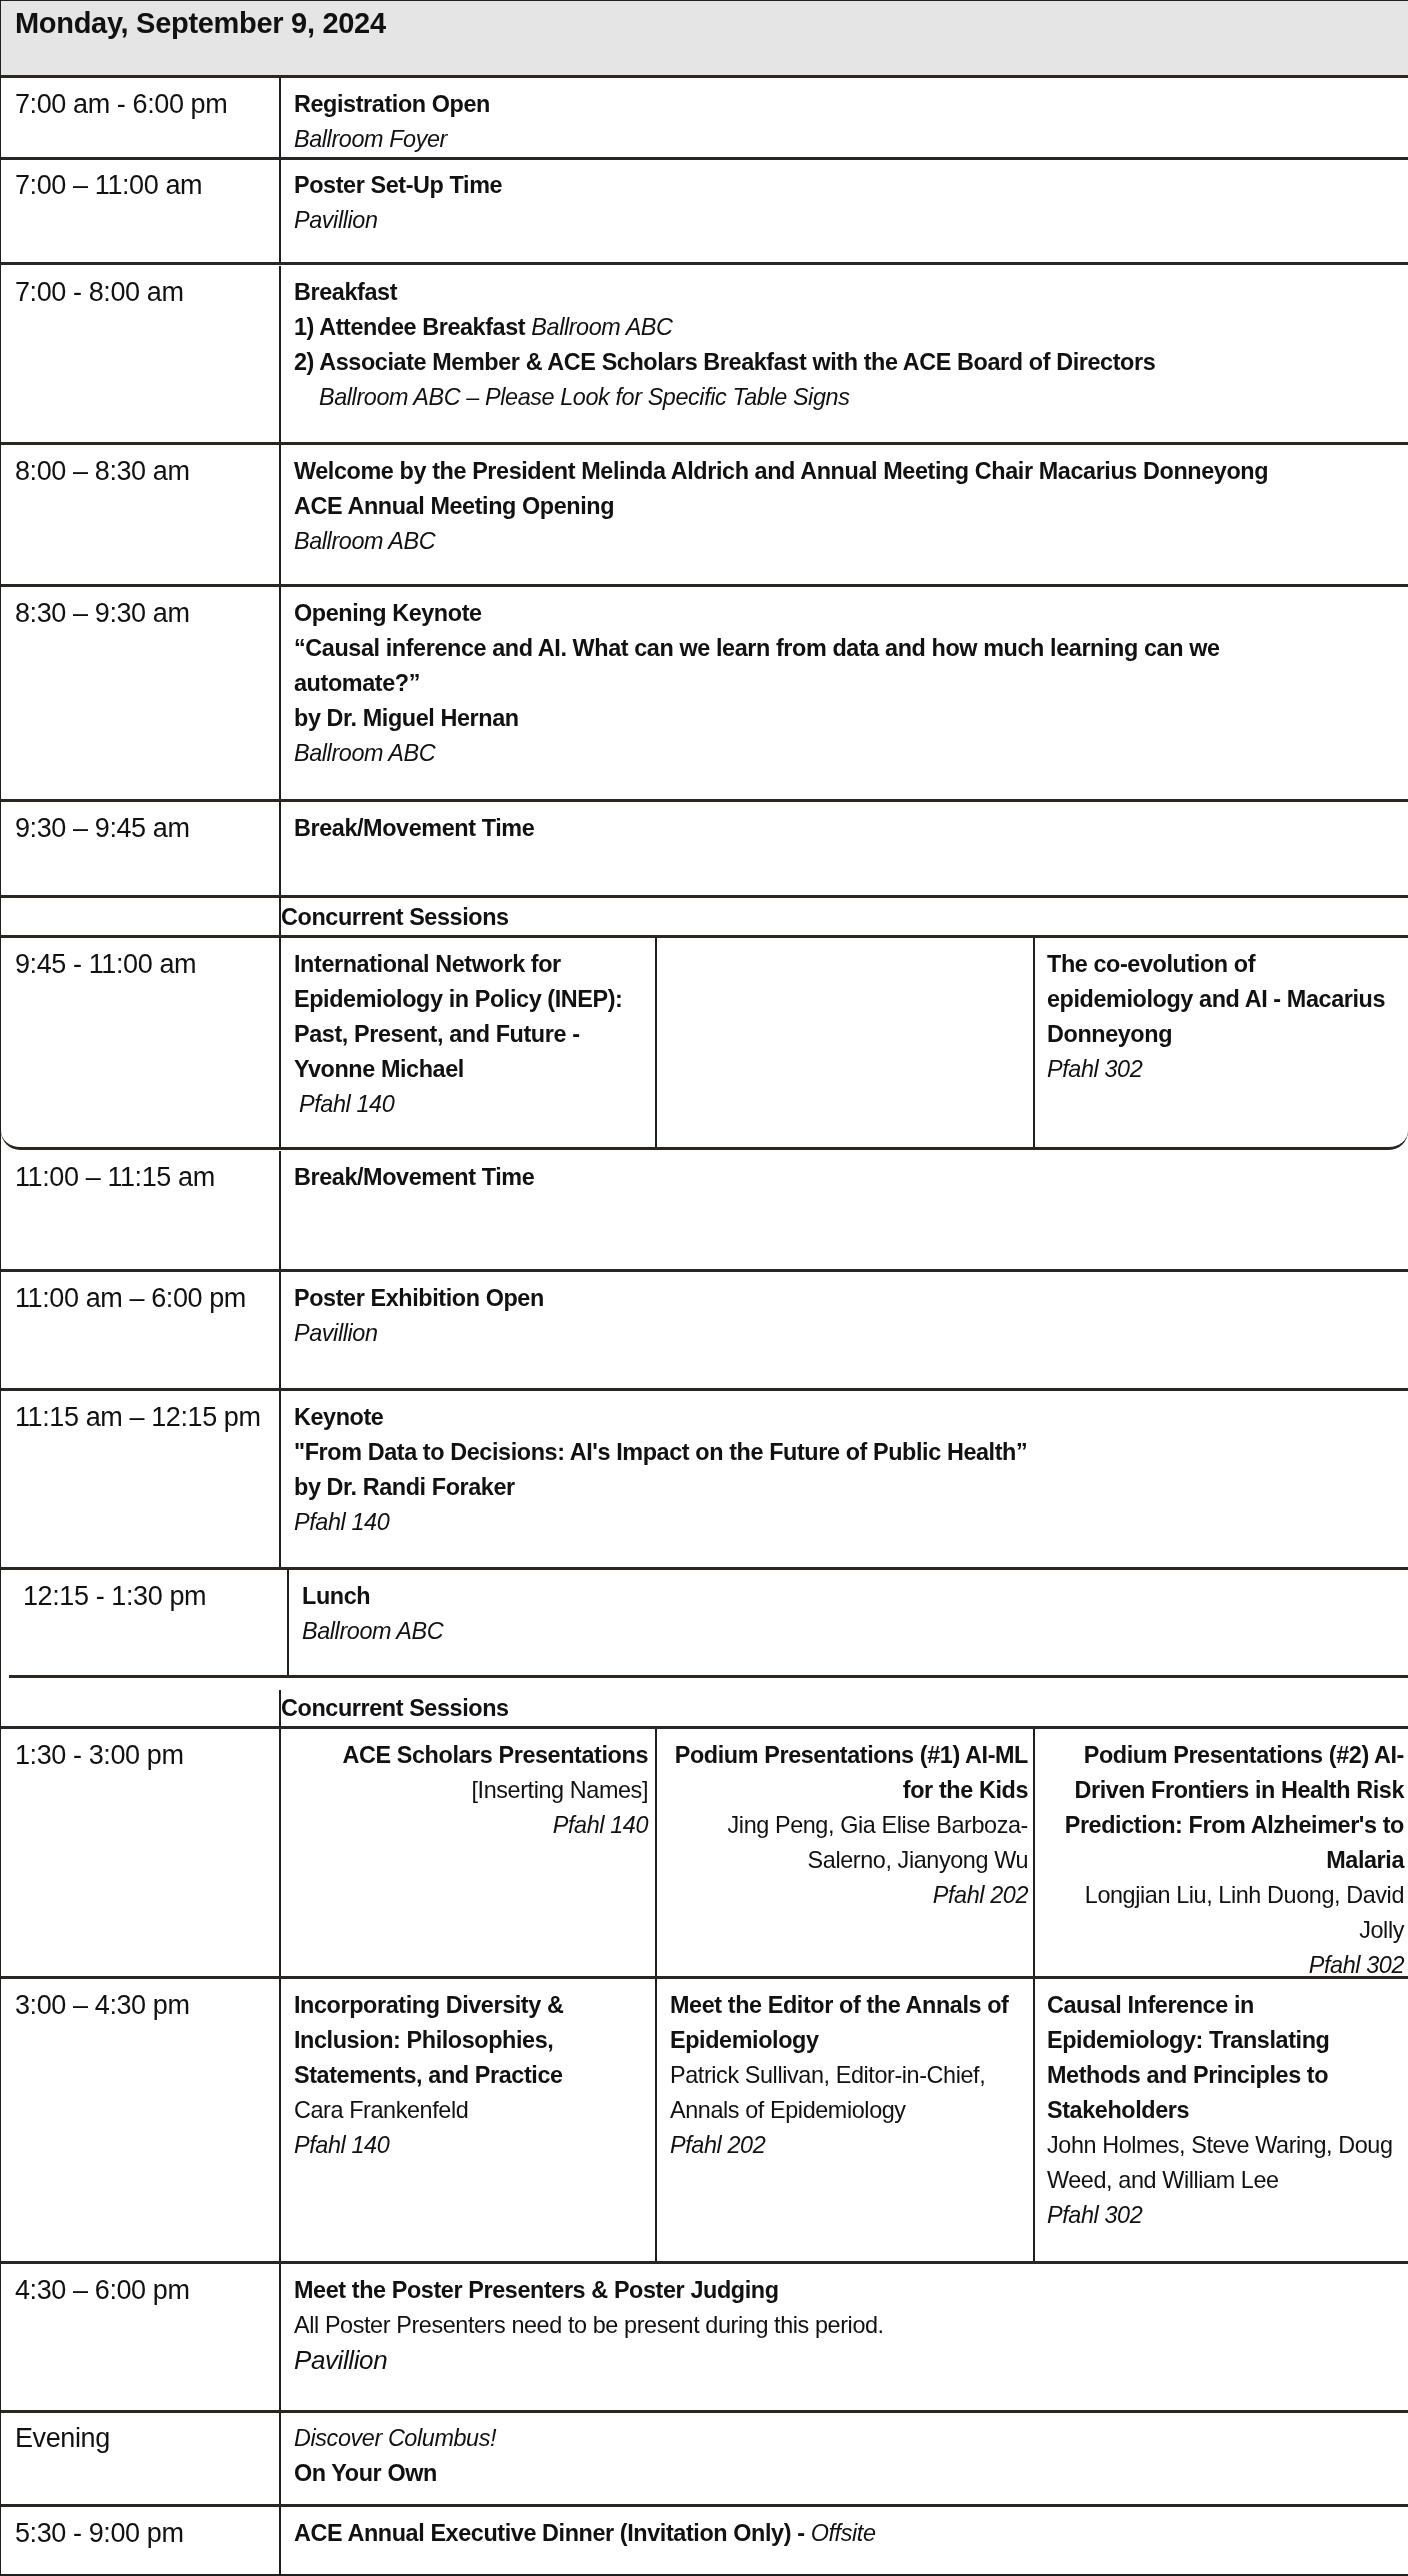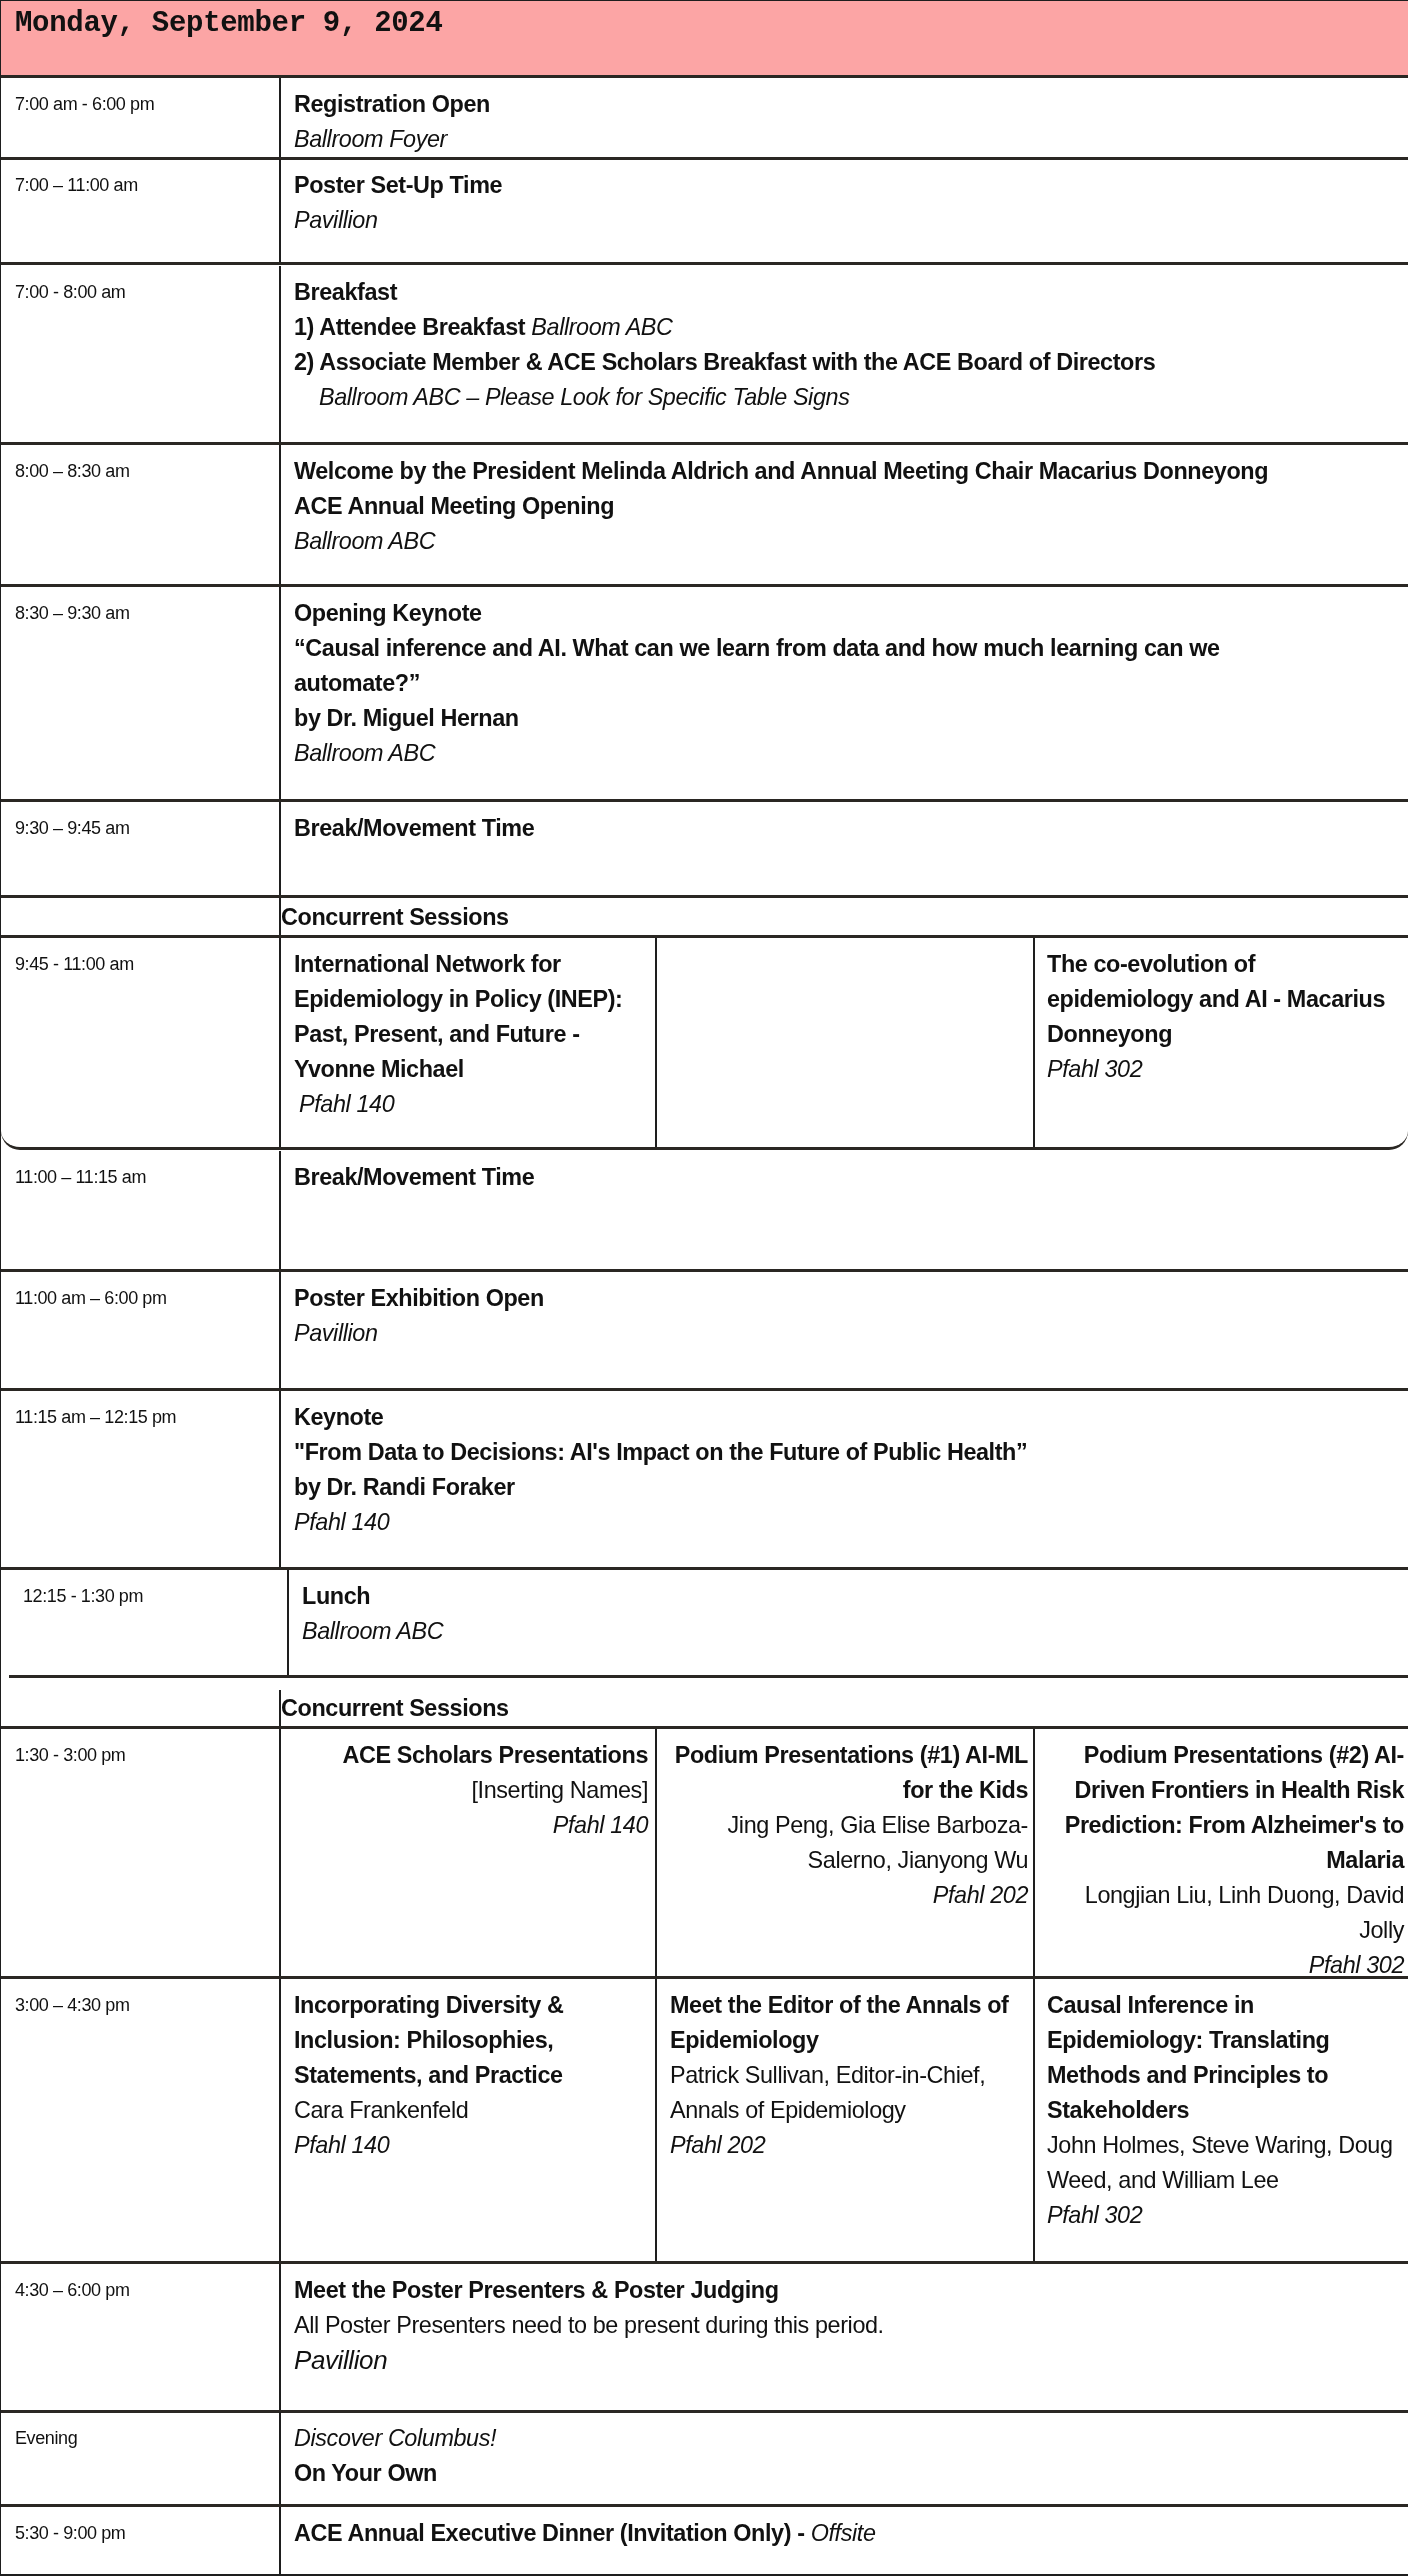--- a/index.html
+++ b/index.html
@@ -8,35 +8,35 @@
       font-family: "Liberation Sans", "DejaVu Sans", sans-serif;
       color: #111111;
     }
     .sched {
       position: relative; width: 1409px; height: 2576px;
       box-sizing: border-box;
       border-left: 1.9px solid #1e1e1e; border-right: 1.9px solid #1e1e1e;
     }
     .header {
       position: absolute; left: 0; top: 0; width: 100%; height: 78px;
-      background: #fca5a5; box-sizing: border-box;
-      border-top: 1.9px solid #1e1e1e; border-bottom: 3.2px solid #2a2723; font-family: Liberation Mono, monospace;
+      background: #e5e5e5; box-sizing: border-box;
+      border-top: 1.9px solid #1e1e1e; border-bottom: 3.2px solid #2a2723;
     }
     .header-title {
       position: absolute; left: 14px; top: 6.3px;
       font-size: 29px; font-weight: bold; letter-spacing: -0.3px;
     }
     .row {
       position: absolute; left: 0; width: 100%; box-sizing: border-box;
       border-bottom: 3.2px solid #2a2723;
     }
     .row.last { border-bottom: 2.5px solid #1e1e1e; }
     .time {
       position: absolute; left: 14px; top: 8.9px;
-      font-size: 18px; line-height: 35px; letter-spacing: -0.4px;
+      font-size: 27px; line-height: 35px; letter-spacing: -0.4px;
     }
     .vline { position: absolute; top: 0; bottom: 0; width: 1.9px; background: #1e1e1e; }
     .cell {
       position: absolute; top: 8.9px; box-sizing: border-box;
       font-size: 23.4px; line-height: 35px; letter-spacing: -0.4px;
     }
     .full { left: 293px; right: 10px; }
     .c2 { left: 293px; width: 354px; }
     .c3 { left: 669px; width: 358px; }
     .c4 { left: 1046px; width: 357px; }

